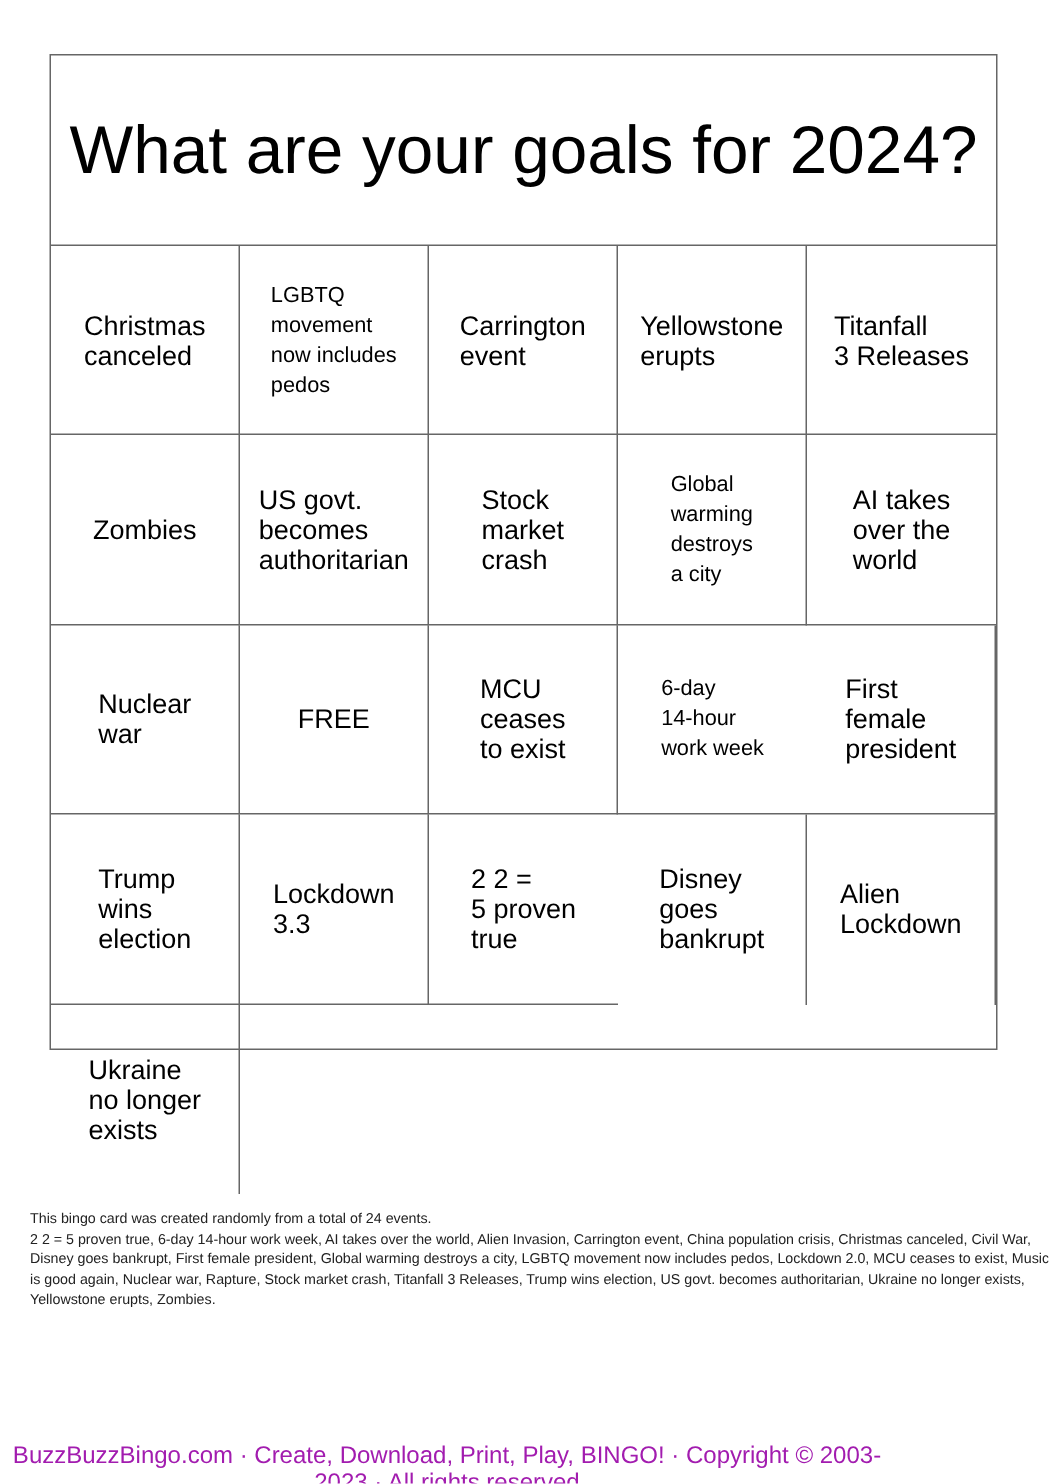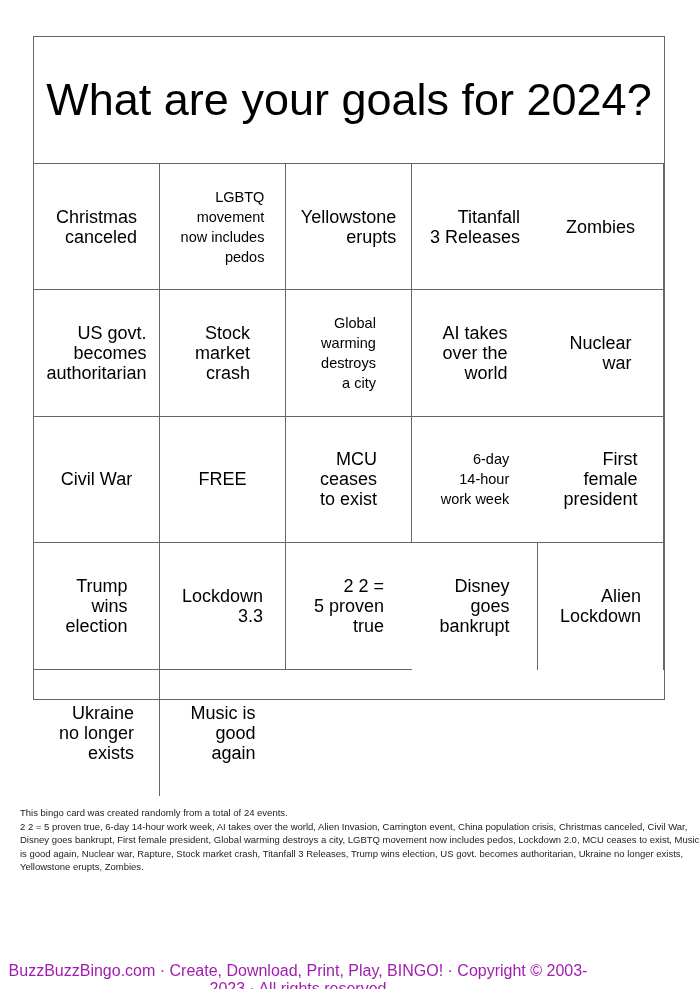--- a/index.html
+++ b/index.html
@@ -1,59 +1,60 @@
 <!DOCTYPE html>
 <html><head>
 <meta charset="utf-8">
 <style>
   html, body { margin:0; padding:0; background:#ffffff; }
   body { width:699px; height:989px; position:relative; font-family:"Liberation Sans", sans-serif; color:#000; overflow:hidden; }
   .card { position:absolute; left:33px; top:36px; width:632px; height:664px; border:1px solid #666; box-sizing:border-box; }
   .title { position:absolute; left:0; top:0; width:100%; height:127px; display:flex; align-items:center; justify-content:center; font-size:45px; border-bottom:1px solid #666; box-sizing:border-box; }
   .grid { position:absolute; left:0; top:127px; width:100%; height:632px; display:grid; grid-template-columns:repeat(5, 1fr); grid-template-rows:repeat(5, 1fr); }
-  .cell { border-right:1px solid #666; border-bottom:1px solid #666; display:flex; align-items:center; justify-content:center; text-align:right; font-size:18px; line-height:20px; padding:0 6px; white-space:pre-line; box-sizing:border-box; }
+  .cell { border-right:1px solid #666; border-bottom:1px solid #666; display:flex; align-items:center; justify-content:center; text-align:left; font-size:18px; line-height:20px; padding:0 6px; white-space:pre-line; box-sizing:border-box; }
   .cell.c5 { border-right:none; }
   .cell.r5 { border-bottom:none; }
   .cell.small { font-size:14.5px; line-height:20px; }
   .desc { position:absolute; left:20px; top:806px; width:680px; font-size:9.5px; line-height:13.5px; color:#222; }
   .footer { position:absolute; left:0; top:962px; width:596px; text-align:center; font-size:16px; color:#a21caf; }
 </style>
 </head>
 <body>
 
 <div class="card">
   <div class="title">What are your goals for 2024?</div>
   <div class="grid" id="grid">
       <div class="cell">Christmas
 canceled</div>
       <div class="cell small">LGBTQ
 movement
 now includes
 pedos</div>
+      <div class="cell">Carrington
+event</div>
       <div class="cell">Yellowstone
 erupts</div>
       <div class="cell c5">Titanfall
 3 Releases</div>
       <div class="cell">Zombies</div>
       <div class="cell">US govt.
 becomes
 authoritarian</div>
       <div class="cell">Stock
 market
 crash</div>
       <div class="cell small">Global
 warming
 destroys
 a city</div>
       <div class="cell c5">AI takes
 over the
 world</div>
       <div class="cell">Nuclear
 war</div>
-      <div class="cell">Civil War</div>
       <div class="cell">FREE</div>
       <div class="cell">MCU
 ceases
 to exist</div>
       <div class="cell c5 small">6-day
 14-hour
 work week</div>
       <div class="cell">First
 female
 president</div>
@@ -66,23 +67,20 @@
 5 proven
 true</div>
       <div class="cell r5">Disney
 goes
 bankrupt</div>
       <div class="cell r5">Alien
 Lockdown</div>
       <div class="cell r5">Ukraine
 no longer
 exists</div>
-      <div class="cell c5 r5">Music is
-good
-again</div>
     </div>
 </div>
 
 <div class="desc">
   <div>This bingo card was created randomly from a total of 24 events.</div>
   <div>2   2 = 5 proven true, 6-day 14-hour work week, AI takes over the world, Alien Invasion, Carrington event, China population crisis, Christmas canceled, Civil War, Disney goes bankrupt, First female president, Global warming destroys a city, LGBTQ movement now includes pedos, Lockdown 2.0, MCU ceases to exist, Music is good again, Nuclear war, Rapture, Stock market crash, Titanfall 3 Releases, Trump wins election, US govt. becomes authoritarian, Ukraine no longer exists, Yellowstone erupts, Zombies.</div>
 </div>
 
 <div class="footer">BuzzBuzzBingo.com · Create, Download, Print, Play, BINGO! · Copyright © 2003-2023 · All rights reserved</div>
 

